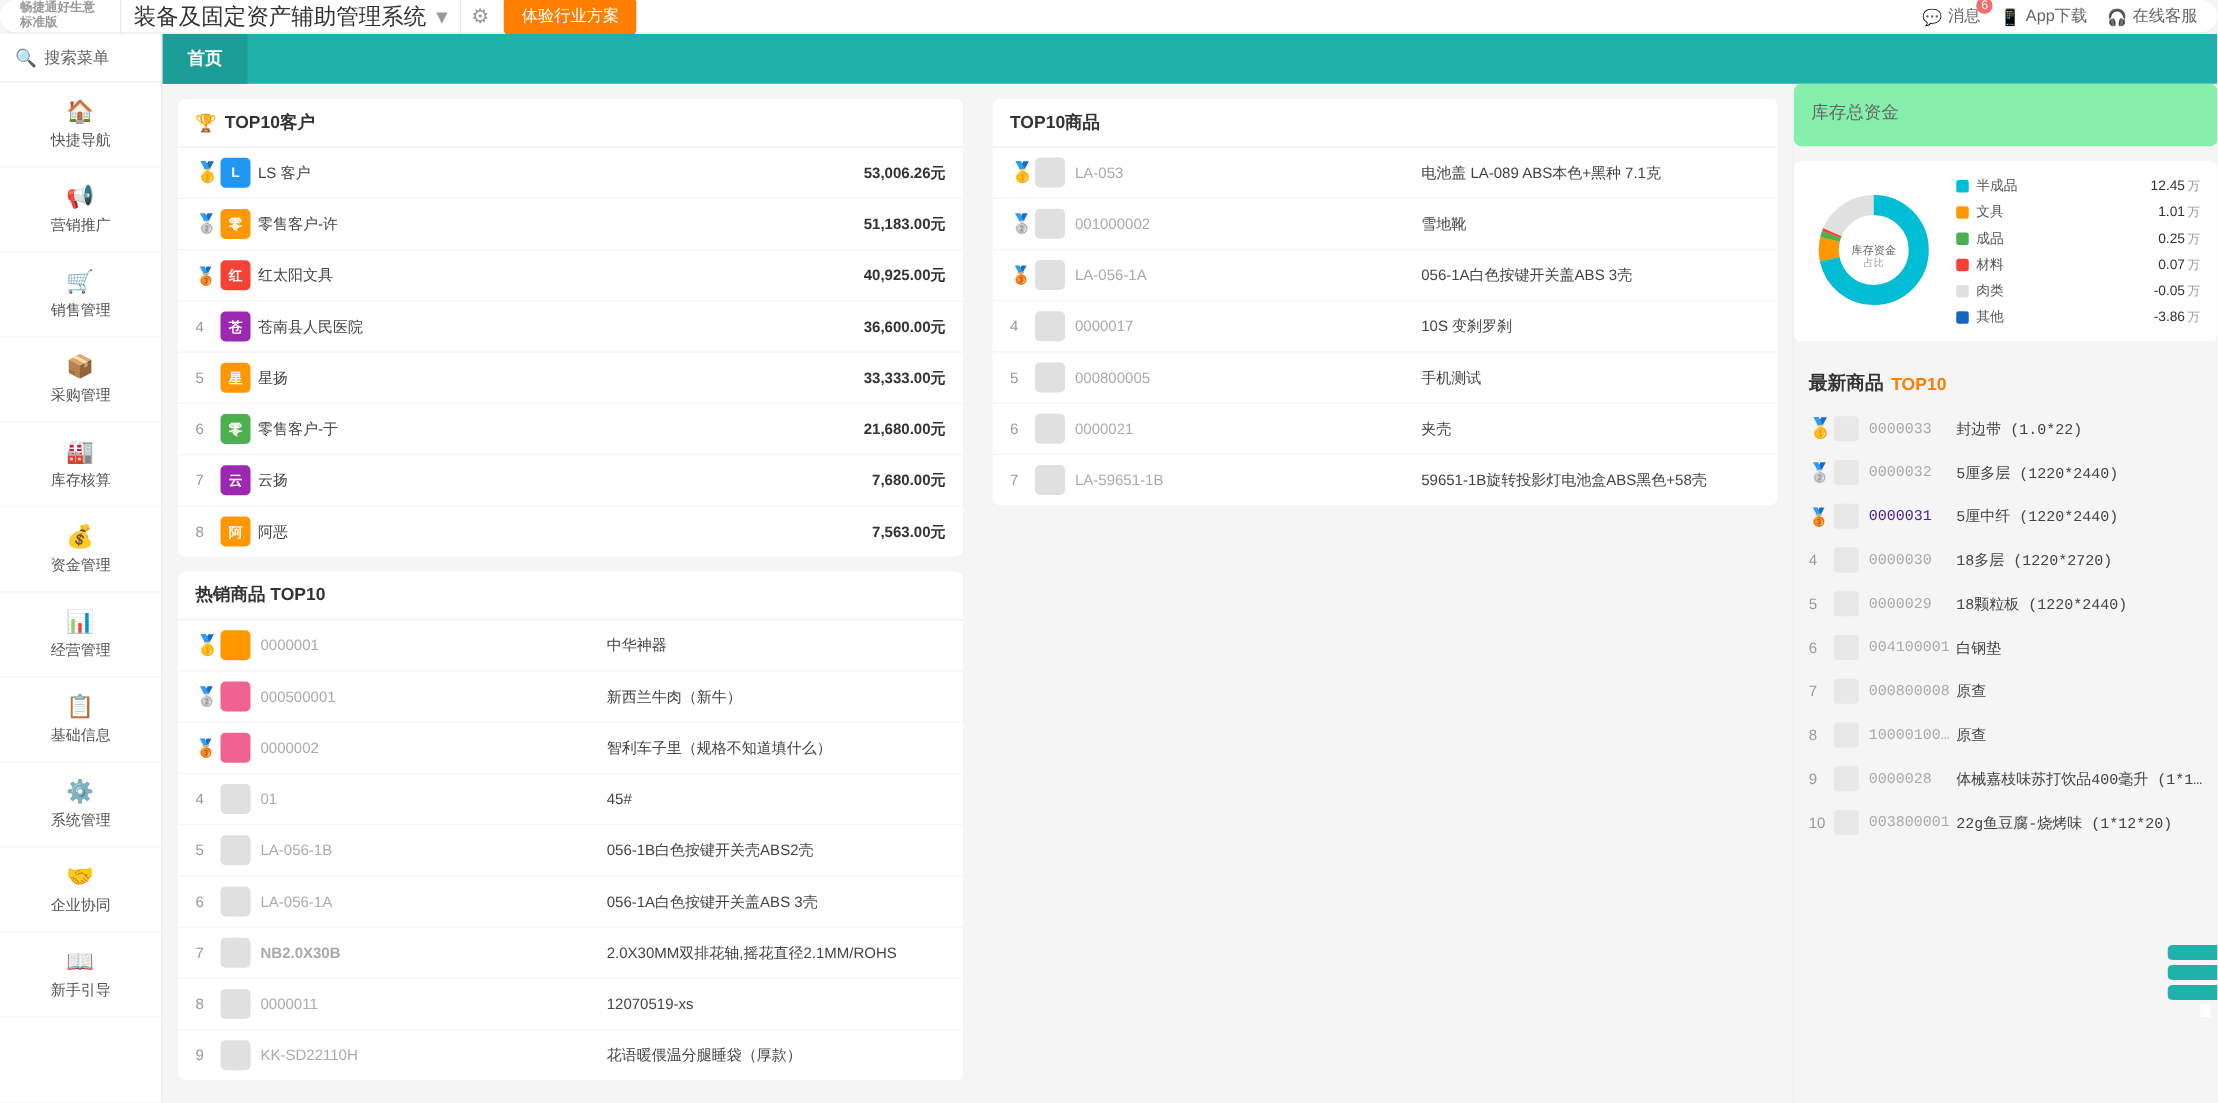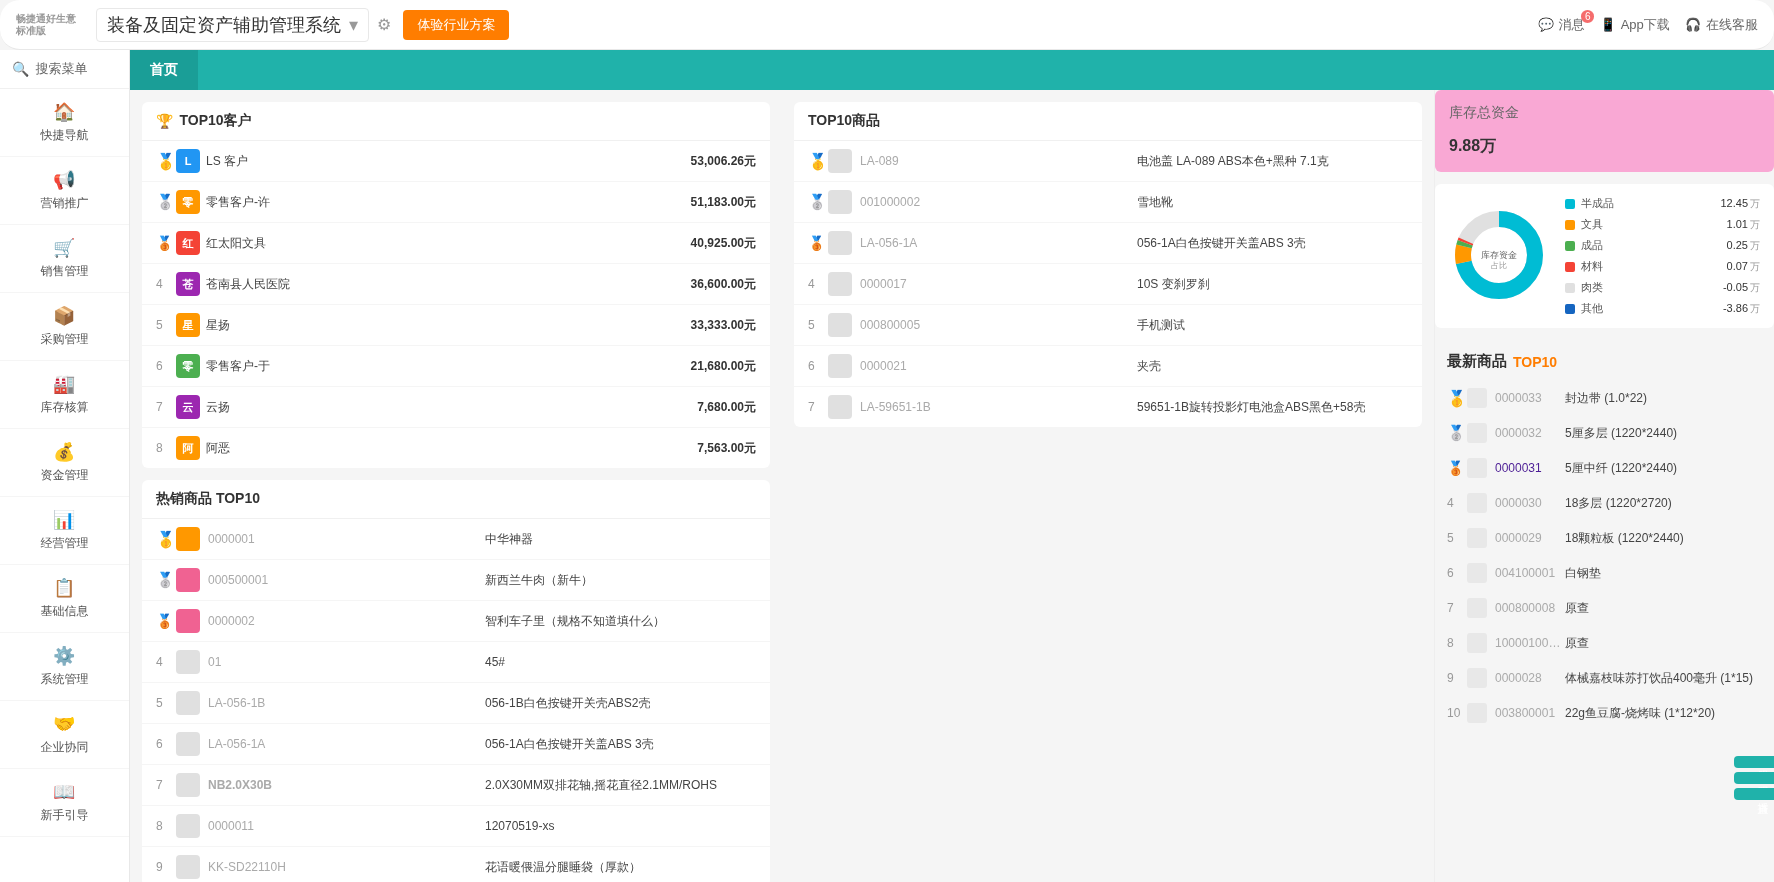--- a/index.html
+++ b/index.html
@@ -1,20 +1,20 @@
 <!DOCTYPE html>
 <html><head>
   <meta charset="utf-8">
   <style>
     * { box-sizing: border-box; margin: 0; padding: 0; }
     body { font-family: 'Microsoft YaHei', Arial, sans-serif; font-size: 13px; background: #f5f5f5; display: flex; flex-direction: column; height: 882px; overflow: hidden; }
 
     
     .topbar {
-      display: flex; align-items: center; background: #fff; height: 50px; padding: 0 16px;
+      display: flex; align-items: center; background: #fff; height: 27px; padding: 0 16px;
       border-bottom: 1px solid #e8e8e8; flex-shrink: 0; border-radius: 20px;
     }
     .topbar-logo { color: #ff7d00; font-size: 12px; font-weight: bold; margin-right: 20px; line-height: 1.2; }
     .topbar-logo span { display: block; font-size: 10px; color: #999; }
     .topbar-system { display: flex; align-items: center; border: 1px solid #e8e8e8; border-radius: 4px; padding: 4px 10px; font-size: 18px; color: #333; cursor: pointer; }
     .topbar-system .arrow { margin-left: 8px; color: #999; }
     .topbar-gear { margin-left: 8px; color: #999; cursor: pointer; font-size: 16px; }
     .topbar-trial { margin-left: 12px; background: #ff7d00; color: #fff; border: none; border-radius: 4px; padding: 6px 14px; font-size: 13px; cursor: pointer; }
     .topbar-right { margin-left: auto; display: flex; align-items: center; gap: 16px; color: #666; font-size: 13px; }
     .topbar-right .badge { position: relative; display: inline-flex; align-items: center; cursor: pointer; }
@@ -50,21 +50,21 @@
     .list-row { display: flex; align-items: center; padding: 8px 14px; border-bottom: 1px solid #f5f5f5; font-size: 12px; color: #333; }
     .list-row:last-child { border-bottom: none; }
     .rank-num { width: 20px; color: #999; font-size: 12px; flex-shrink: 0; }
     .rank-medal { width: 20px; flex-shrink: 0; }
     .avatar-badge { width: 24px; height: 24px; border-radius: 4px; display: flex; align-items: center; justify-content: center; color: #fff; font-size: 11px; font-weight: bold; margin-right: 6px; flex-shrink: 0; }
     .item-thumb { width: 24px; height: 24px; border-radius: 4px; background: #e0e0e0; margin-right: 8px; flex-shrink: 0; display: flex; align-items: center; justify-content: center; color: #aaa; font-size: 10px; }
     .item-name { flex: 1; color: #444; font-size: 12px; overflow: hidden; text-overflow: ellipsis; white-space: nowrap; }
     .item-value { color: #333; font-weight: bold; font-size: 12px; }
 
     
-    .inventory-card { background: #f9a8d4; border-radius: 6px; padding: 14px; margin-bottom: 12px; }
+    .inventory-card { background: #86efac; border-radius: 6px; padding: 14px; margin-bottom: 12px; }
     .inventory-title { font-size: 14px; color: #666; margin-bottom: 4px; }
     .inventory-value { font-size: 28px; font-weight: bold; color: #333; }
     .inventory-value span { font-size: 16px; color: #333; }
 
     
     .donut-area { display: flex; align-items: center; gap: 16px; padding: 12px 14px; }
     .donut-svg { flex-shrink: 0; }
     .legend-list { display: flex; flex-direction: column; gap: 6px; flex: 1; }
     .legend-item { display: flex; align-items: center; font-size: 11px; color: #555; }
     .legend-dot { width: 10px; height: 10px; border-radius: 2px; margin-right: 6px; flex-shrink: 0; }
@@ -74,21 +74,21 @@
     
     .right-col { border-left: 1px solid #eee; padding: 0; }
     .right-section { padding: 12px; }
     .section-title { font-size: 15px; font-weight: bold; color: #333; margin-bottom: 10px; display: flex; align-items: center; gap: 6px; }
     .section-title .top-label { color: #ff7d00; font-weight: bold; font-size: 14px; }
 
     .product-row { display: flex; align-items: center; padding: 7px 0; border-bottom: 1px solid #f5f5f5; font-size: 12px; color: #444; }
     .product-row:last-child { border-bottom: none; }
     .product-rank { width: 20px; flex-shrink: 0; color: #999; }
     .product-icon-sm { width: 20px; height: 20px; background: #e8e8e8; border-radius: 3px; margin-right: 8px; flex-shrink: 0; display: flex; align-items: center; justify-content: center; color: #aaa; font-size: 9px; }
-    .product-name { flex: 1; overflow: hidden; text-overflow: ellipsis; white-space: nowrap; }
+    .product-name { flex: 1; overflow: hidden; text-overflow: ellipsis; white-space: nowrap; font-family: Liberation Mono, monospace; }
 
     
     .float-service { position: fixed; right: 0; bottom: 80px; display: flex; flex-direction: column; gap: 2px; z-index: 100; }
     .float-btn { width: 40px; padding: 6px 4px; background: #20b2aa; color: #fff; font-size: 11px; text-align: center; cursor: pointer; writing-mode: vertical-rl; border-radius: 4px 0 0 4px; margin-bottom: 2px; line-height: 1.3; }
 
     .medal-gold { color: #f5a623; font-size: 16px; }
     .medal-silver { color: #9b9b9b; font-size: 15px; }
     .medal-bronze { color: #c17a3a; font-size: 14px; }
 
     
@@ -312,21 +312,21 @@
 
       <div class="col">
         <div class="card">
           <div class="card-header">
             <span>TOP10商品</span>
           </div>
           <div id="products-list">
               <div class="list-row">
     <span class="rank-medal medal-gold">🥇</span>
     <div class="item-thumb"></div>
-    <span class="item-name" style="color:#aaa;margin-right:6px;min-width:70px;">LA-089</span>
+    <span class="item-name" style="color:#aaa;margin-right:6px;min-width:70px;">LA-053</span>
     <span class="item-name">电池盖 LA-089 ABS本色+黑种 7.1克</span>
   </div>
               <div class="list-row">
     <span class="rank-medal medal-silver">🥈</span>
     <div class="item-thumb"></div>
     <span class="item-name" style="color:#aaa;margin-right:6px;min-width:70px;">001000002</span>
     <span class="item-name">雪地靴</span>
   </div>
               <div class="list-row">
     <span class="rank-medal medal-bronze">🥉</span>
@@ -359,23 +359,20 @@
     <span class="item-name">59651-1B旋转投影灯电池盒ABS黑色+58壳</span>
   </div>
             </div>
         </div>
       </div>
 
       <div class="col right-col">
 
         <div class="inventory-card">
           <div class="inventory-title">库存总资金</div>
-          <div class="inventory-value">
-            <span>9.88</span><span>万</span>
-          </div>
         </div>
 
         <div class="card">
           <div class="donut-area">
             <div>
               <svg class="donut-svg" width="100" height="100" viewBox="0 0 100 100">
 
                 <circle cx="50" cy="50" r="36" fill="none" stroke="#e0e0e0" stroke-width="16"></circle>
 
                 <circle cx="50" cy="50" r="36" fill="none" stroke="#00bcd4" stroke-width="16" stroke-dasharray="162 64" stroke-dashoffset="0" transform="rotate(-90 50 50)"></circle>

